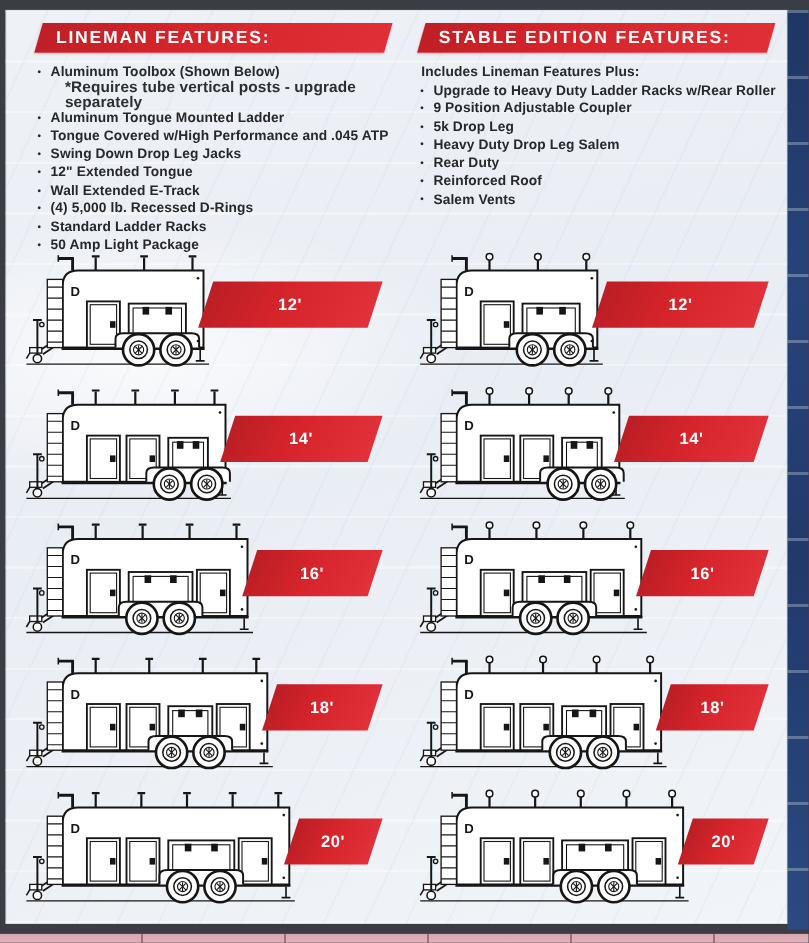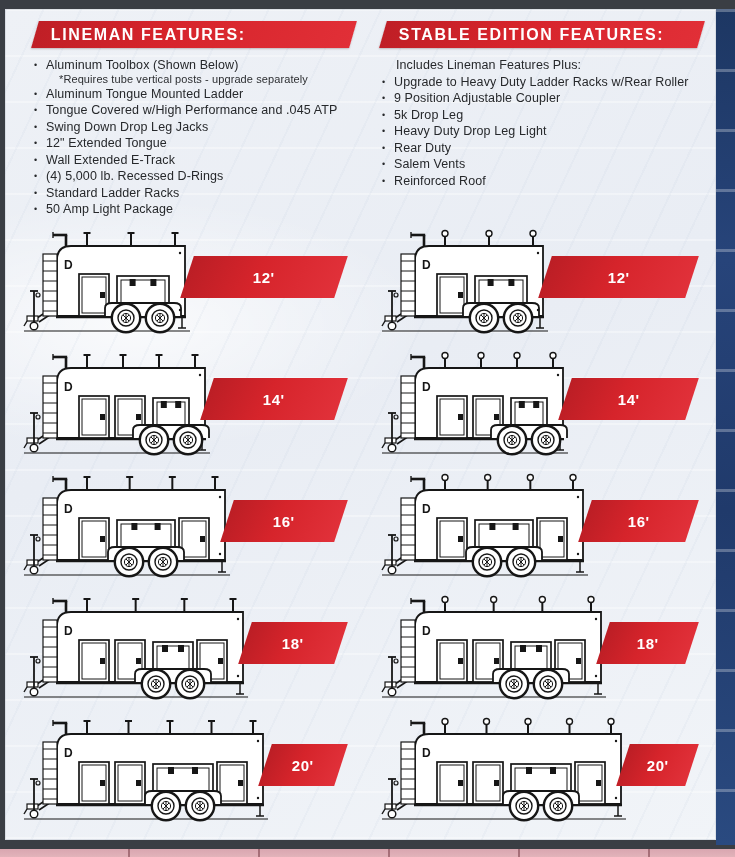--- a/index.html
+++ b/index.html
@@ -47,30 +47,30 @@
     box-shadow:0 1px 2px rgba(60,20,20,.25);
   }
   .feature-banner .t{
     transform:skewX(16deg);
     color:#ffffff;font-weight:bold;font-size:16px;letter-spacing:1.6px;
     white-space:nowrap;
   }
   .feature-list{list-style:none;margin:9px 0 0 0;padding:0 0 0 4px;}
   .feature-list li{
     position:relative;padding-left:13px;
-    font-size:12.5px;line-height:16.5px;color:#26282b;font-weight:400;
+    font-size:12.5px;line-height:16.5px;color:#26282b;font-weight:700;
     letter-spacing:.1px;
   }
   .feature-list li:before{
     content:"•";position:absolute;left:1px;top:0;font-size:9px;line-height:16.5px;color:#26282b;
   }
-  .feature-list li.no-bullet{padding-left:2px;margin-left:13px;}
+  .feature-list li.no-bullet{padding-left:2px;}
   .feature-list li.no-bullet:before{content:"";}
   .feature-note{
-    font-size:11px;line-height:13px;color:#2c2e31;padding-left:13px;margin-top:-1px;
+    font-size:14px;line-height:13px;color:#2c2e31;padding-left:13px;margin-top:-1px;
     letter-spacing:.1px;
   }
   
   .rows{position:absolute;left:0;top:213px;width:711px;}
   .row{display:flex;height:122px;}
   .cell{width:352px;display:flex;align-items:flex-end;padding:0 0 4px 16px;box-sizing:border-box;}
   .cell.right{width:349px;padding-left:22px;padding-right:14px;}
   .cell.left{padding-right:16px;}
   .trailer{flex:0 0 auto;line-height:0;}
   .size-banner{
@@ -113,24 +113,24 @@
 
   <div class="feature-panel right">
     <div class="feature-banner">
       <span class="t">STABLE EDITION FEATURES:</span>
     </div>
     <ul class="feature-list">
       <li class="no-bullet">Includes Lineman Features Plus:</li>
       <li>Upgrade to Heavy Duty Ladder Racks w/Rear Roller</li>
       <li>9 Position Adjustable Coupler</li>
       <li>5k Drop Leg</li>
-      <li>Heavy Duty Drop Leg Light</li>
+      <li>Heavy Duty Drop Leg Salem</li>
       <li>Rear Duty</li>
+      <li>Reinforced Roof</li>
       <li>Salem Vents</li>
-      <li>Reinforced Roof</li>
     </ul>
   </div>
 
   <div class="rows">
 
     <div class="row">
       <div class="cell left">
         <div class="trailer"><svg width="172" height="112" viewBox="0 0 172 112">
               <line x1="3" y1="103" x2="169" y2="103" stroke="#161616" stroke-width="1.2"></line>
               <line x1="36" y1="77" x2="16" y2="90" stroke="#161616" stroke-width="1.6"></line>

